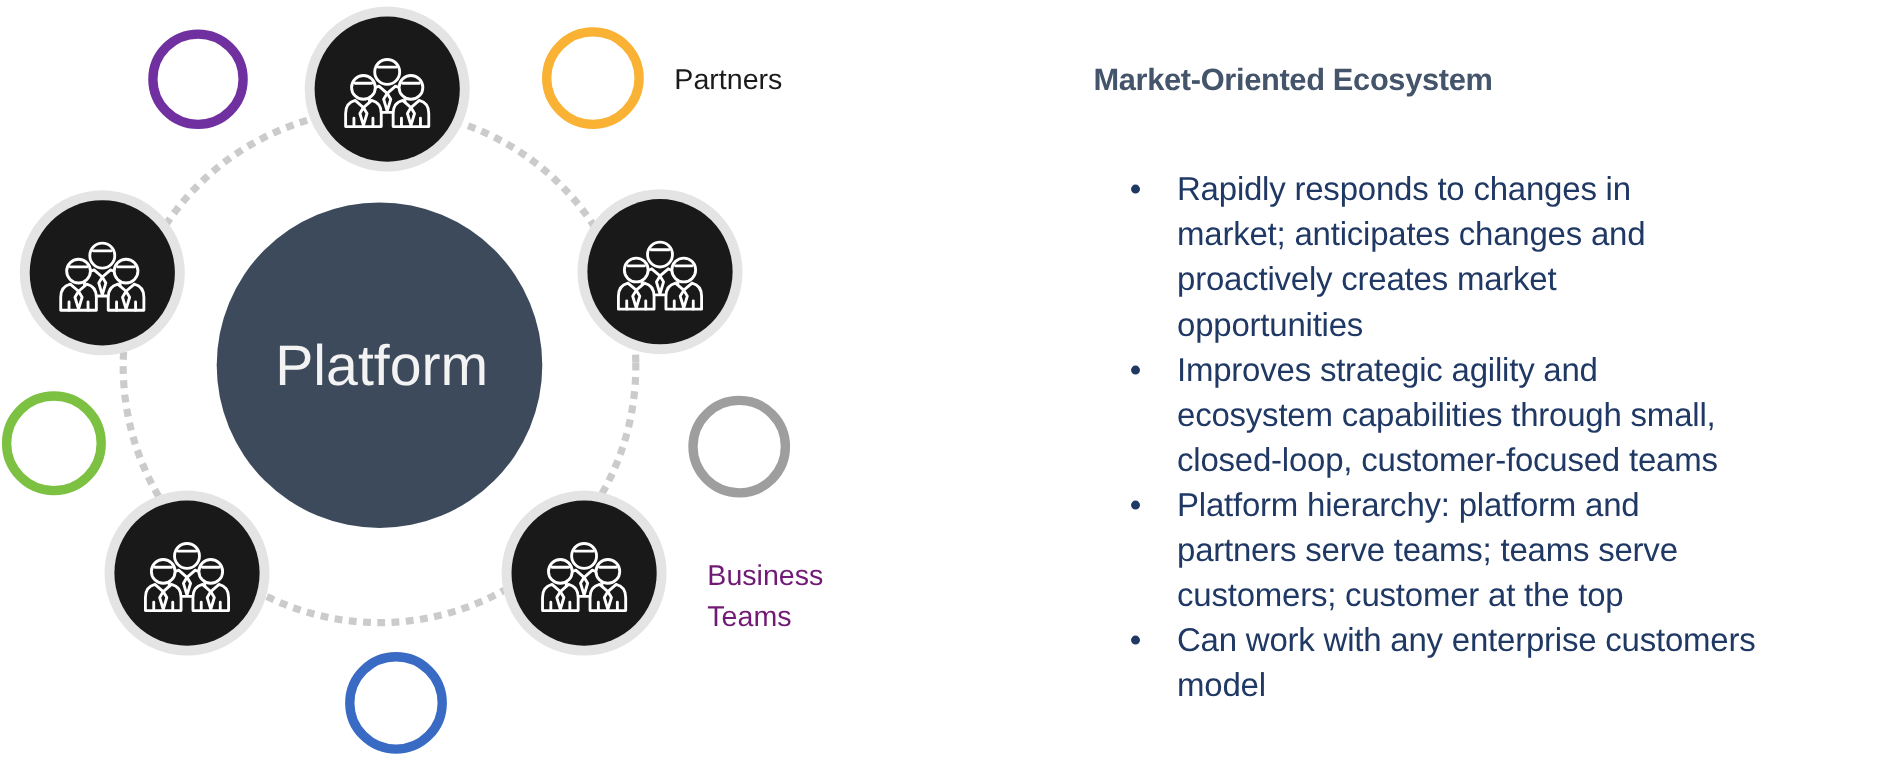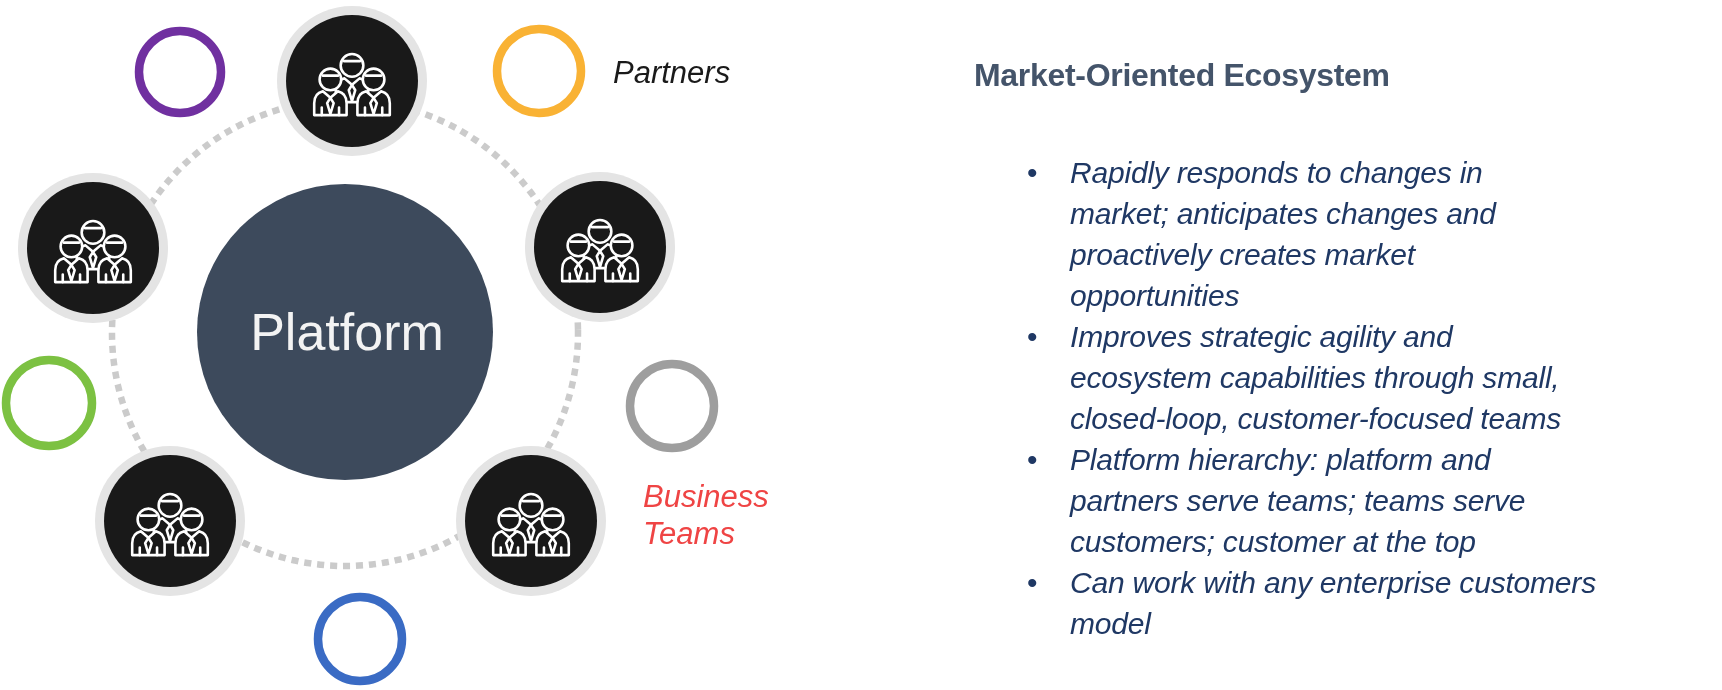--- a/index.html
+++ b/index.html
@@ -12,30 +12,30 @@
   svg { display:block; }
   .orbit-dotted { fill:none; stroke-width:6.5; stroke-dasharray:0.6 12.4; stroke-linecap:square; }
   .hub-circle { stroke:none; }
   .hub-label { font-family:"Liberation Sans", sans-serif; font-size:52px; text-anchor:middle; }
   .node-ring { stroke:none; }
   .node-dark { stroke:none; }
   .ring { fill:none; stroke-width:8.5; }
   .person { stroke:#ffffff; stroke-width:2.4; stroke-linejoin:round; stroke-linecap:round; fill:var(--node-fill,#191919); }
   .nofill { fill:none !important; }
 
-  .float-label { position:absolute; font-size:31px; line-height:37px; white-space:pre-line;font-style:italic; }
+  .float-label { position:absolute; font-size:26px; line-height:37px; white-space:pre-line; }
 
   
-  .panel-title { position:absolute; left:974px; top:57px; font-size:32px; font-weight:bold;
+  .panel-title { position:absolute; left:994px; top:57px; font-size:28px; font-weight:bold;
                  letter-spacing:-0.3px; white-space:nowrap; }
   .bullet-list { position:absolute; left:1013px; top:152px; width:660px; list-style:none; }
   .bullet-item { position:relative; padding-left:57px; font-size:30px; line-height:41px;
                  letter-spacing:-0.2px; }
   .bullet-dot { position:absolute; left:14px; top:0; font-size:30px; line-height:41px; }
-  .bullet-text { white-space:pre-line; display:block;font-style:italic; }
+  .bullet-text { white-space:pre-line; display:block; }
 </style>
 </head>
 <body>
 
 <div class="stage">
 
   <div class="diagram-wrap">
     <svg width="730" height="690" viewBox="0 0 730 690" style="--node-fill: #191919;">
       <defs>
         <g id="team-icon">
@@ -102,21 +102,21 @@
       </g>
 
       <g>
         <circle class="node-ring" cx="531" cy="521" r="75" style="fill: rgb(228, 228, 228);"></circle>
         <circle class="node-dark" cx="531" cy="521" r="66" style="fill: rgb(25, 25, 25);"></circle>
         <use href="#team-icon" transform="translate(531 527) scale(1.08)"></use>
       </g>
     </svg>
 
     <div class="float-label" style="left: 613px; top: 54px; color: rgb(26, 26, 26);">Partners</div>
-    <div class="float-label" style="left: 643px; top: 478px; color: #ef4444;">Business
+    <div class="float-label" style="left: 643px; top: 505px; color: #701a75;">Business
 Teams</div>
   </div>
 
   <h1 class="panel-title" style="color: rgb(68, 84, 106);">Market-Oriented Ecosystem</h1>
 
   <ul class="bullet-list" style="color: rgb(31, 56, 100);">
     <li class="bullet-item">
       <span class="bullet-dot">•</span>
       <span class="bullet-text">Rapidly responds to changes in
 market; anticipates changes and

